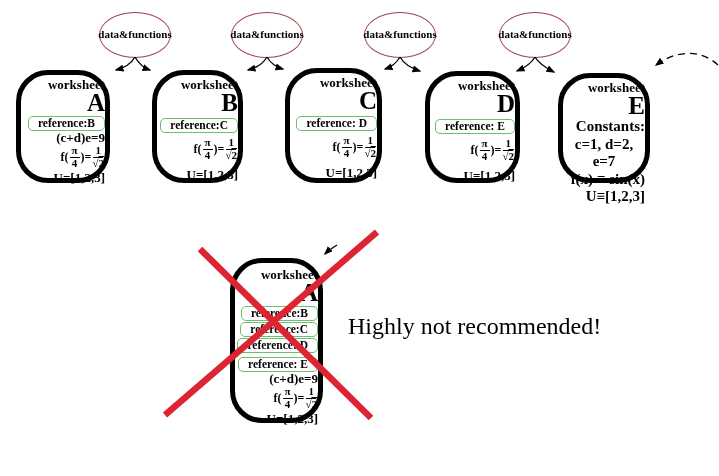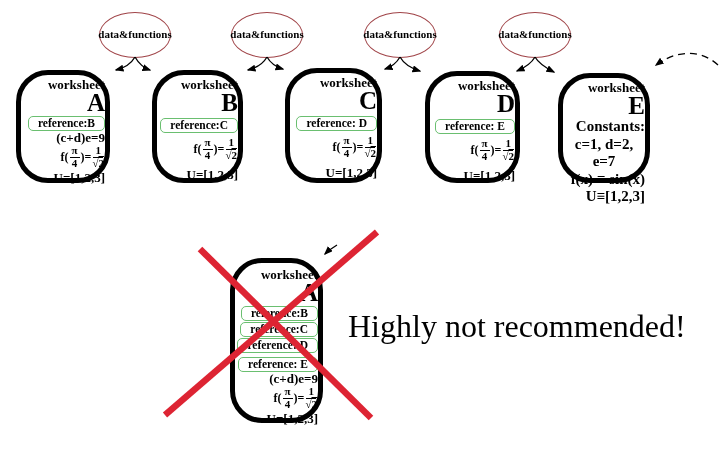--- a/index.html
+++ b/index.html
@@ -42,21 +42,21 @@
   .roomy .ref{margin-top:3px}
   .roomy .eq{margin-top:4px}
   .roomy .uline{margin-top:7px}
   .card-e .eline:first-of-type{margin-top:2px}
   
   .eq{display:flex;align-items:center;justify-content:center;font-weight:bold;font-size:12px;margin-top:1px}
   .frac{display:inline-flex;flex-direction:column;align-items:center;line-height:1.05;font-size:11px;margin:0 1px}
   .frac .n{border-bottom:1px solid #000;padding:0 2px}
   .vinc{text-decoration:overline}
   
-  .caption{position:absolute;left:348px;top:313px;font-size:32px;line-height:26px;white-space:nowrap}
+  .caption{position:absolute;left:348px;top:313px;font-size:24px;line-height:26px;white-space:nowrap}
   
   .overlay{position:absolute;left:0;top:0;width:719px;height:476px;pointer-events:none;z-index:5}
   .overlay .arrow{fill:none;stroke:#000;stroke-width:1.3}
   .overlay .dashed{stroke-dasharray:7 5}
   .overlay .cross{fill:none;stroke:var(--cross_red,#dd2433);stroke-width:6.5}
 </style>
 </head>
 <body>
 
 <div class="stage">

